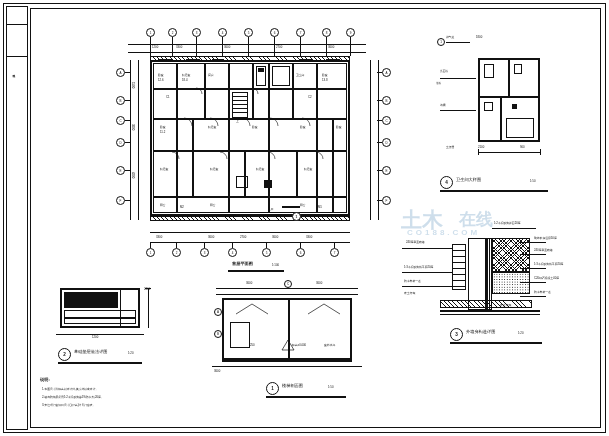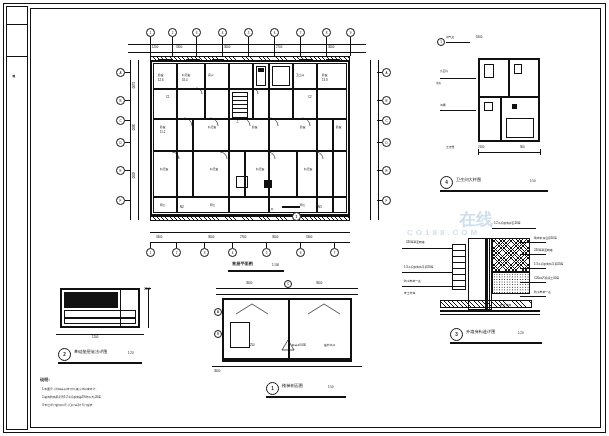--- a/index.html
+++ b/index.html
@@ -382,17 +382,18 @@
   </div>
 
   <div>
     <div class="txt s4 b" style="left:40px;top:378px;">说明:</div>
     <div class="txt s2" style="left:42px;top:388px;">1.本图尺寸除标高以米计外,其余均以毫米计。</div>
     <div class="txt s2" style="left:42px;top:396px;">2.墙身防潮层采用1:2水泥砂浆掺5%防水剂,20厚。</div>
     <div class="txt s2" style="left:42px;top:404px;">3.未注明门窗洞口尺寸(宽×高)详见门窗表。</div>
   </div>
 
   <div id="wm">
+    <div class="wmt w1">土木</div>
     <div class="wmt w2">在线</div>
     <div class="wmt w3">CO188.COM</div>
   </div>
 
 </div>
 
 </body></html>

